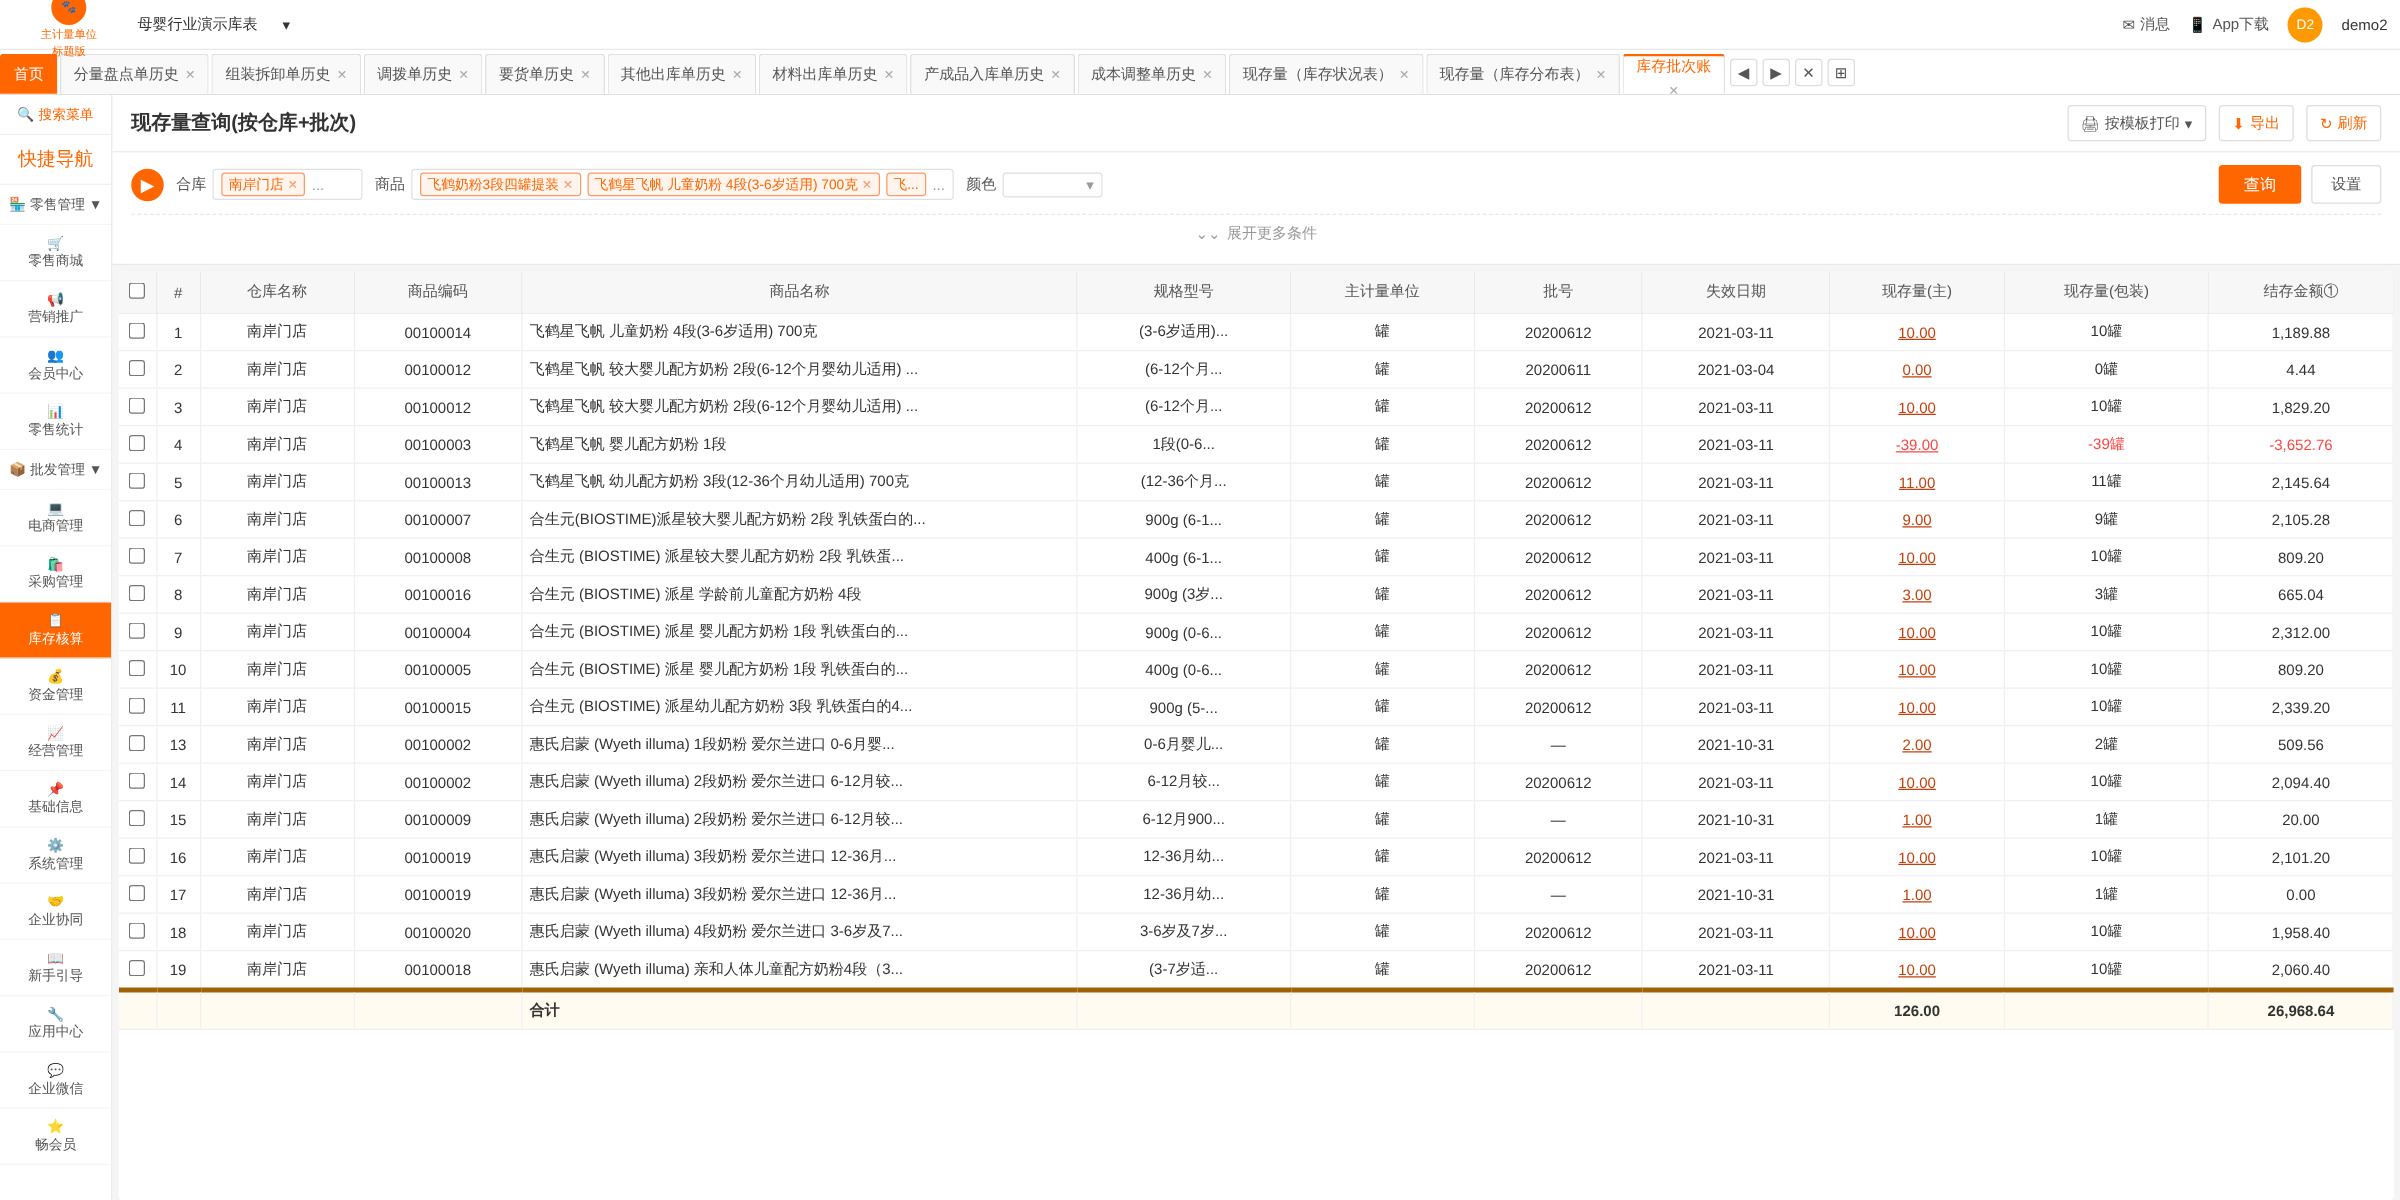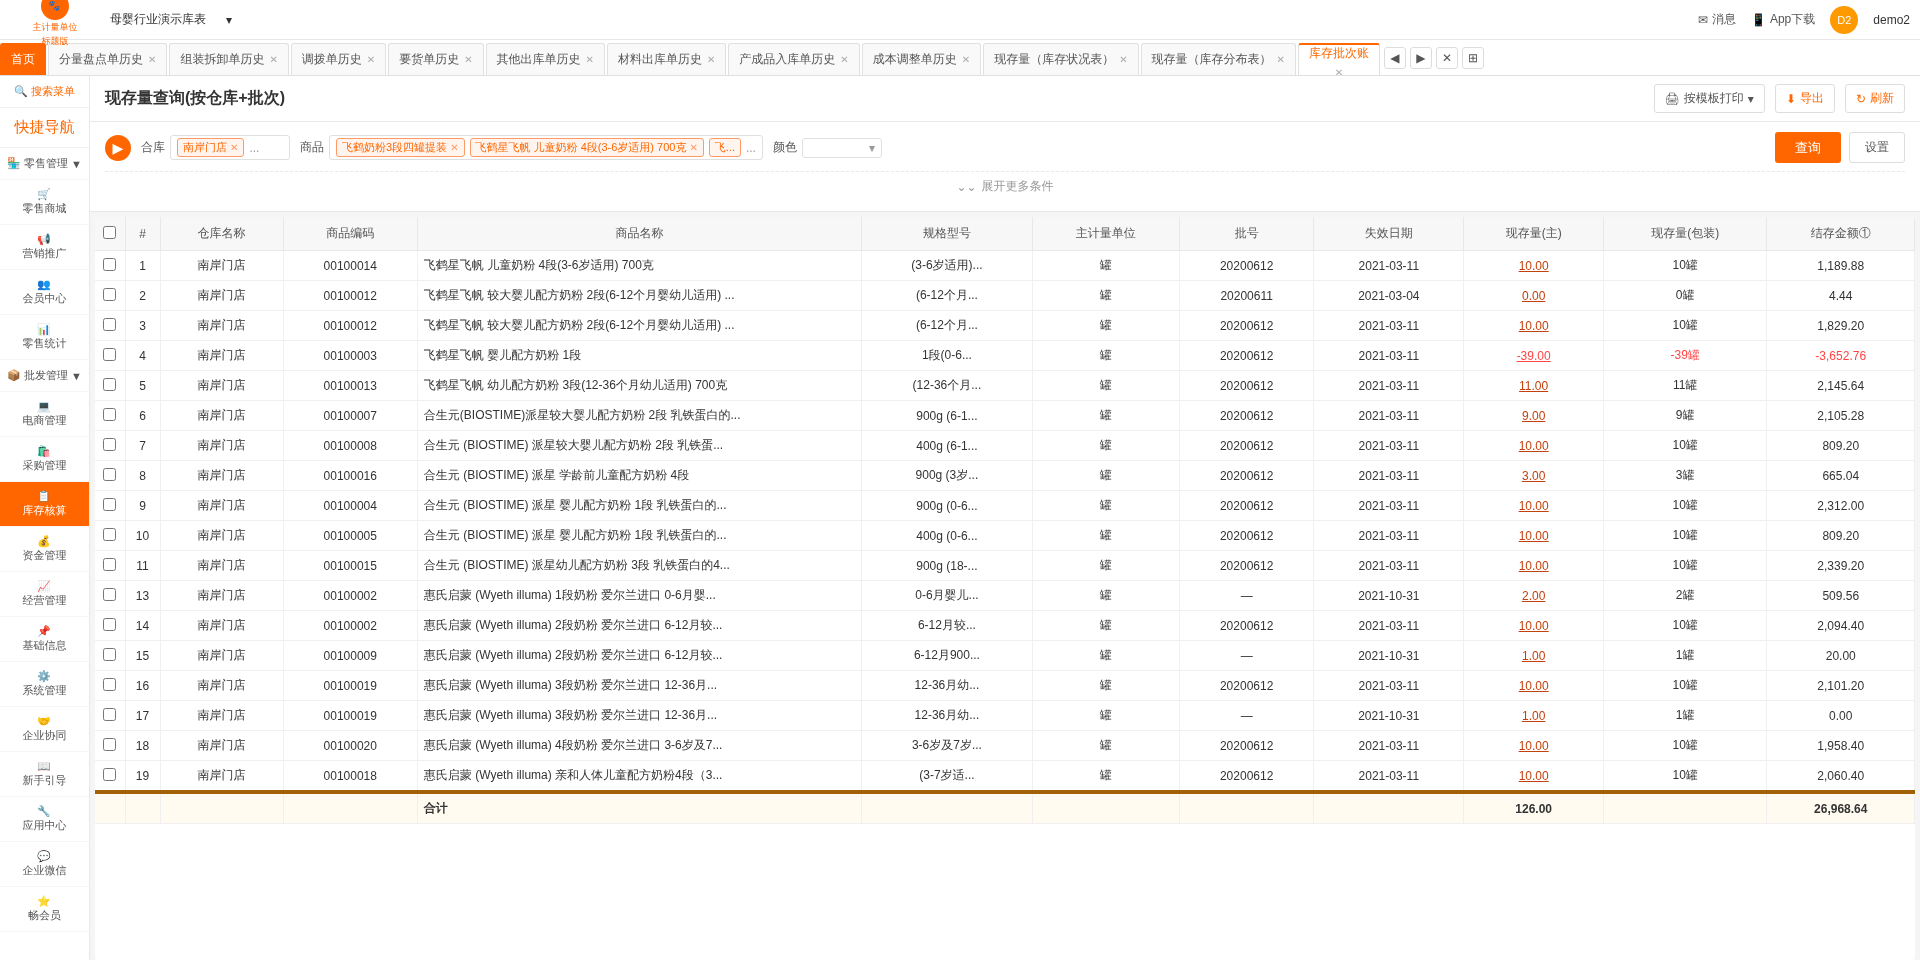--- a/index.html
+++ b/index.html
@@ -791,21 +791,21 @@
     <td class="td-link ">10.00</td>
     <td class="">10罐</td>
     <td class="">809.20</td>
   </tr>
             <tr>
     <td class="td-checkbox"><input type="checkbox" style=""></td>
     <td>11</td>
     <td>南岸门店</td>
     <td>00100015</td>
     <td class="left" style="max-width:220px;overflow:hidden;text-overflow:ellipsis;" title="合生元 (BIOSTIME) 派星幼儿配方奶粉 3段 乳铁蛋白的4...">合生元 (BIOSTIME) 派星幼儿配方奶粉 3段 乳铁蛋白的4...</td>
-    <td>900g (18-...</td>
+    <td>900g (5-...</td>
     <td>罐</td>
     <td>20200612</td>
     <td>2021-03-11</td>
     <td class="td-link ">10.00</td>
     <td class="">10罐</td>
     <td class="">2,339.20</td>
   </tr>
             <tr>
     <td class="td-checkbox"><input type="checkbox" style=""></td>
     <td>13</td>

